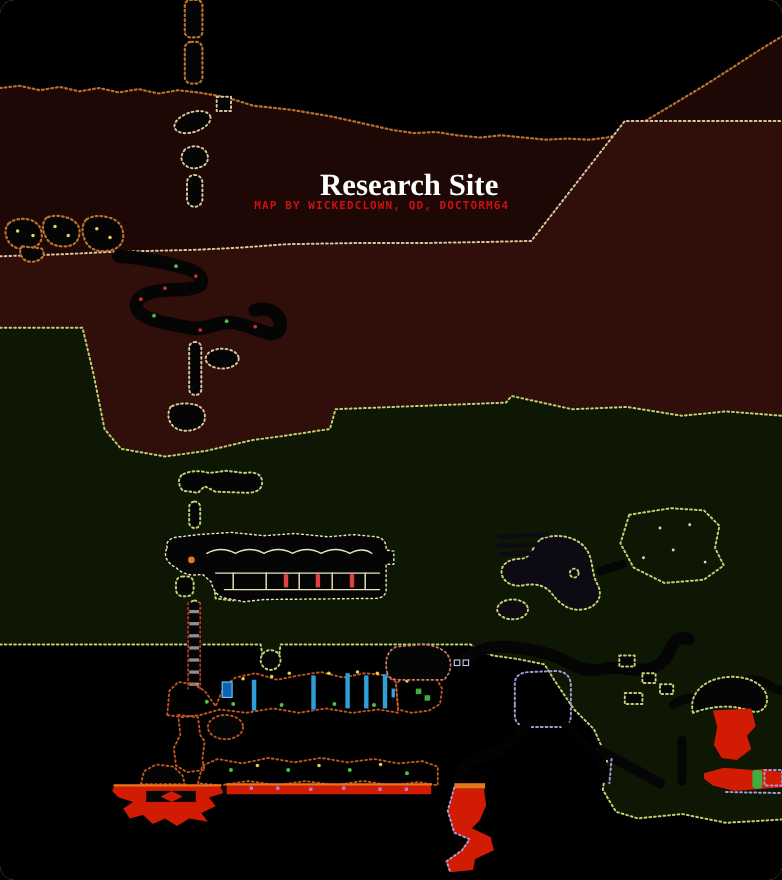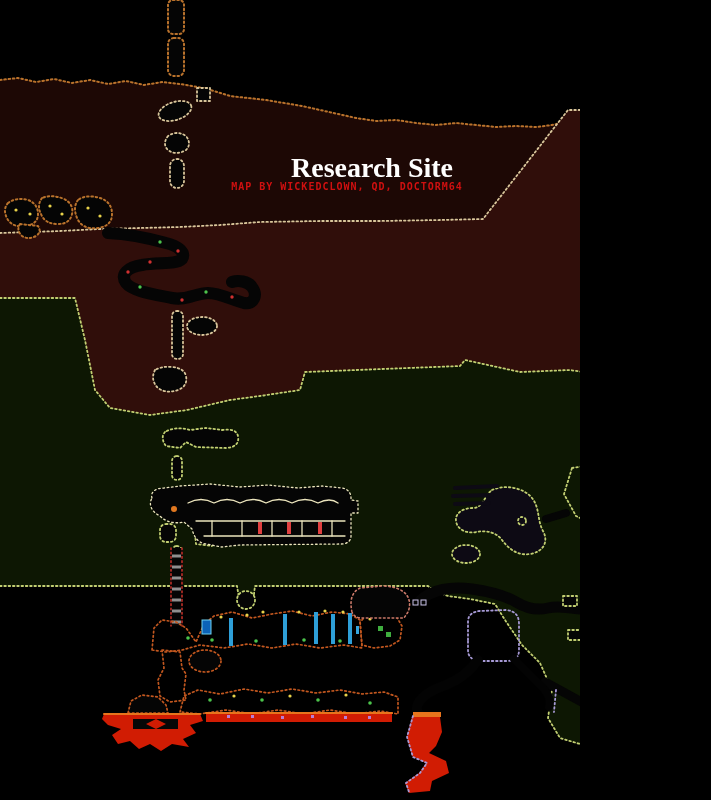--- a/index.html
+++ b/index.html
@@ -1,17 +1,17 @@
 <!DOCTYPE html>
 <html><head>
 <meta charset="utf-8">
 <style>
   html,body{margin:0;padding:0;background:#000;}
-  #stage{position:relative;width:580px;height:800px;background:#fdba74;overflow:hidden;
-         font-family:"Liberation Sans",sans-serif;}
+  #stage{position:relative;width:711px;height:800px;background:#fdba74;overflow:hidden;
+         font-family:"Liberation Sans",sans-serif;border-radius:13px;}
   svg{display:block;}
   
   .ln{fill:none;stroke-linecap:round;stroke-linejoin:round;}
   .dot{stroke-dasharray:1.6 2.7;}
   .o-sur{stroke:#b9722c;stroke-width:2;}
   .o-tan{stroke:#d9c69b;stroke-width:1.8;}
   .o-veg{stroke:#c2cf72;stroke-width:1.8;}
   .o-org{stroke:#c2571f;stroke-width:1.7;}
   .o-wat{stroke:#a79ad6;stroke-width:1.8;}
   .o-red{stroke:#c03028;stroke-width:1.6;}

